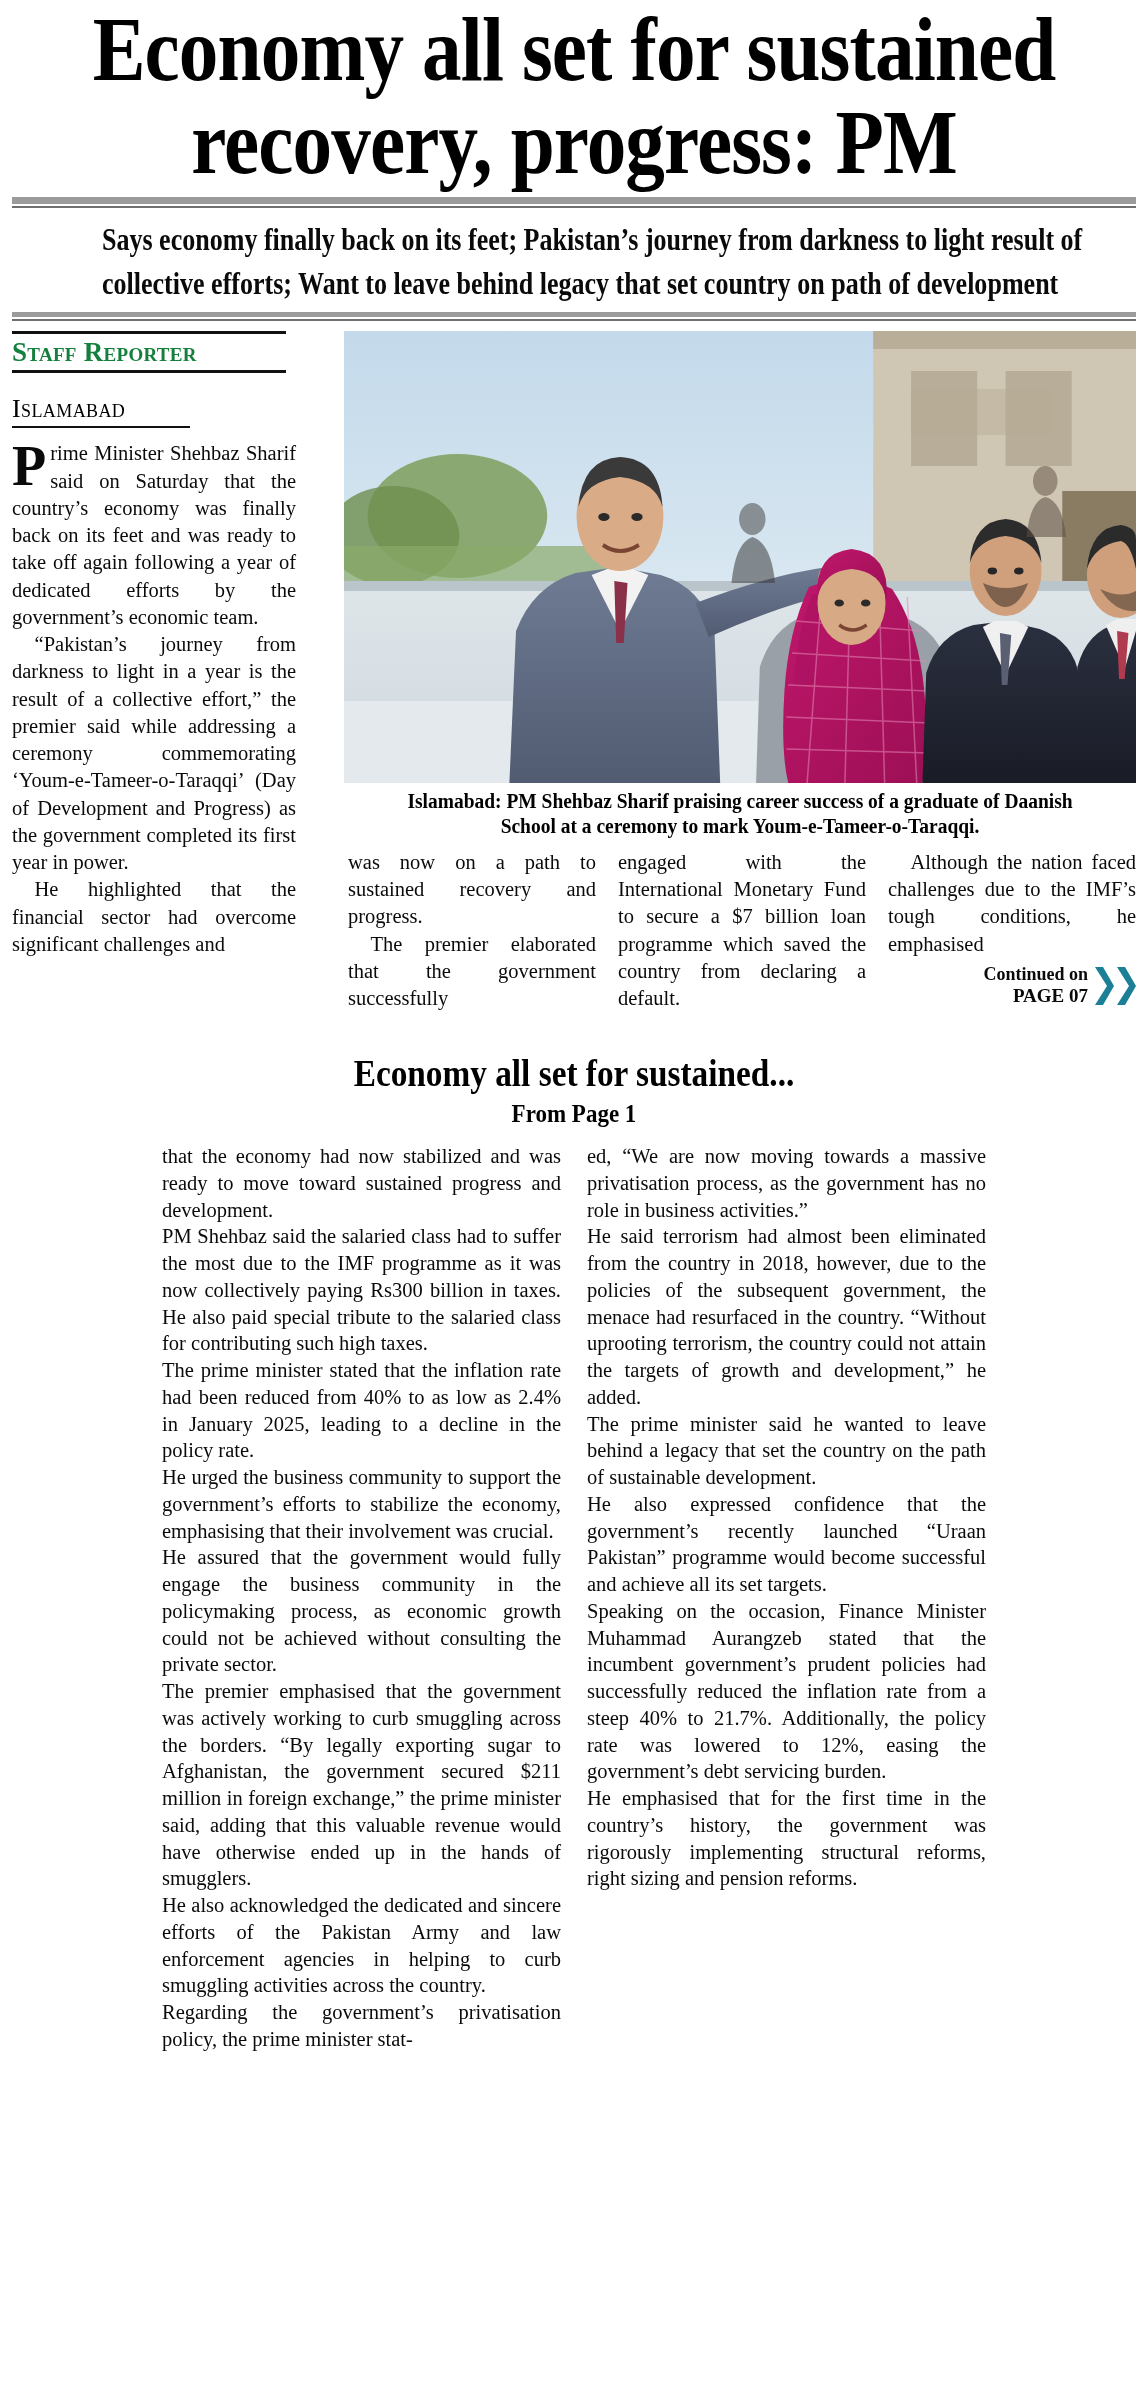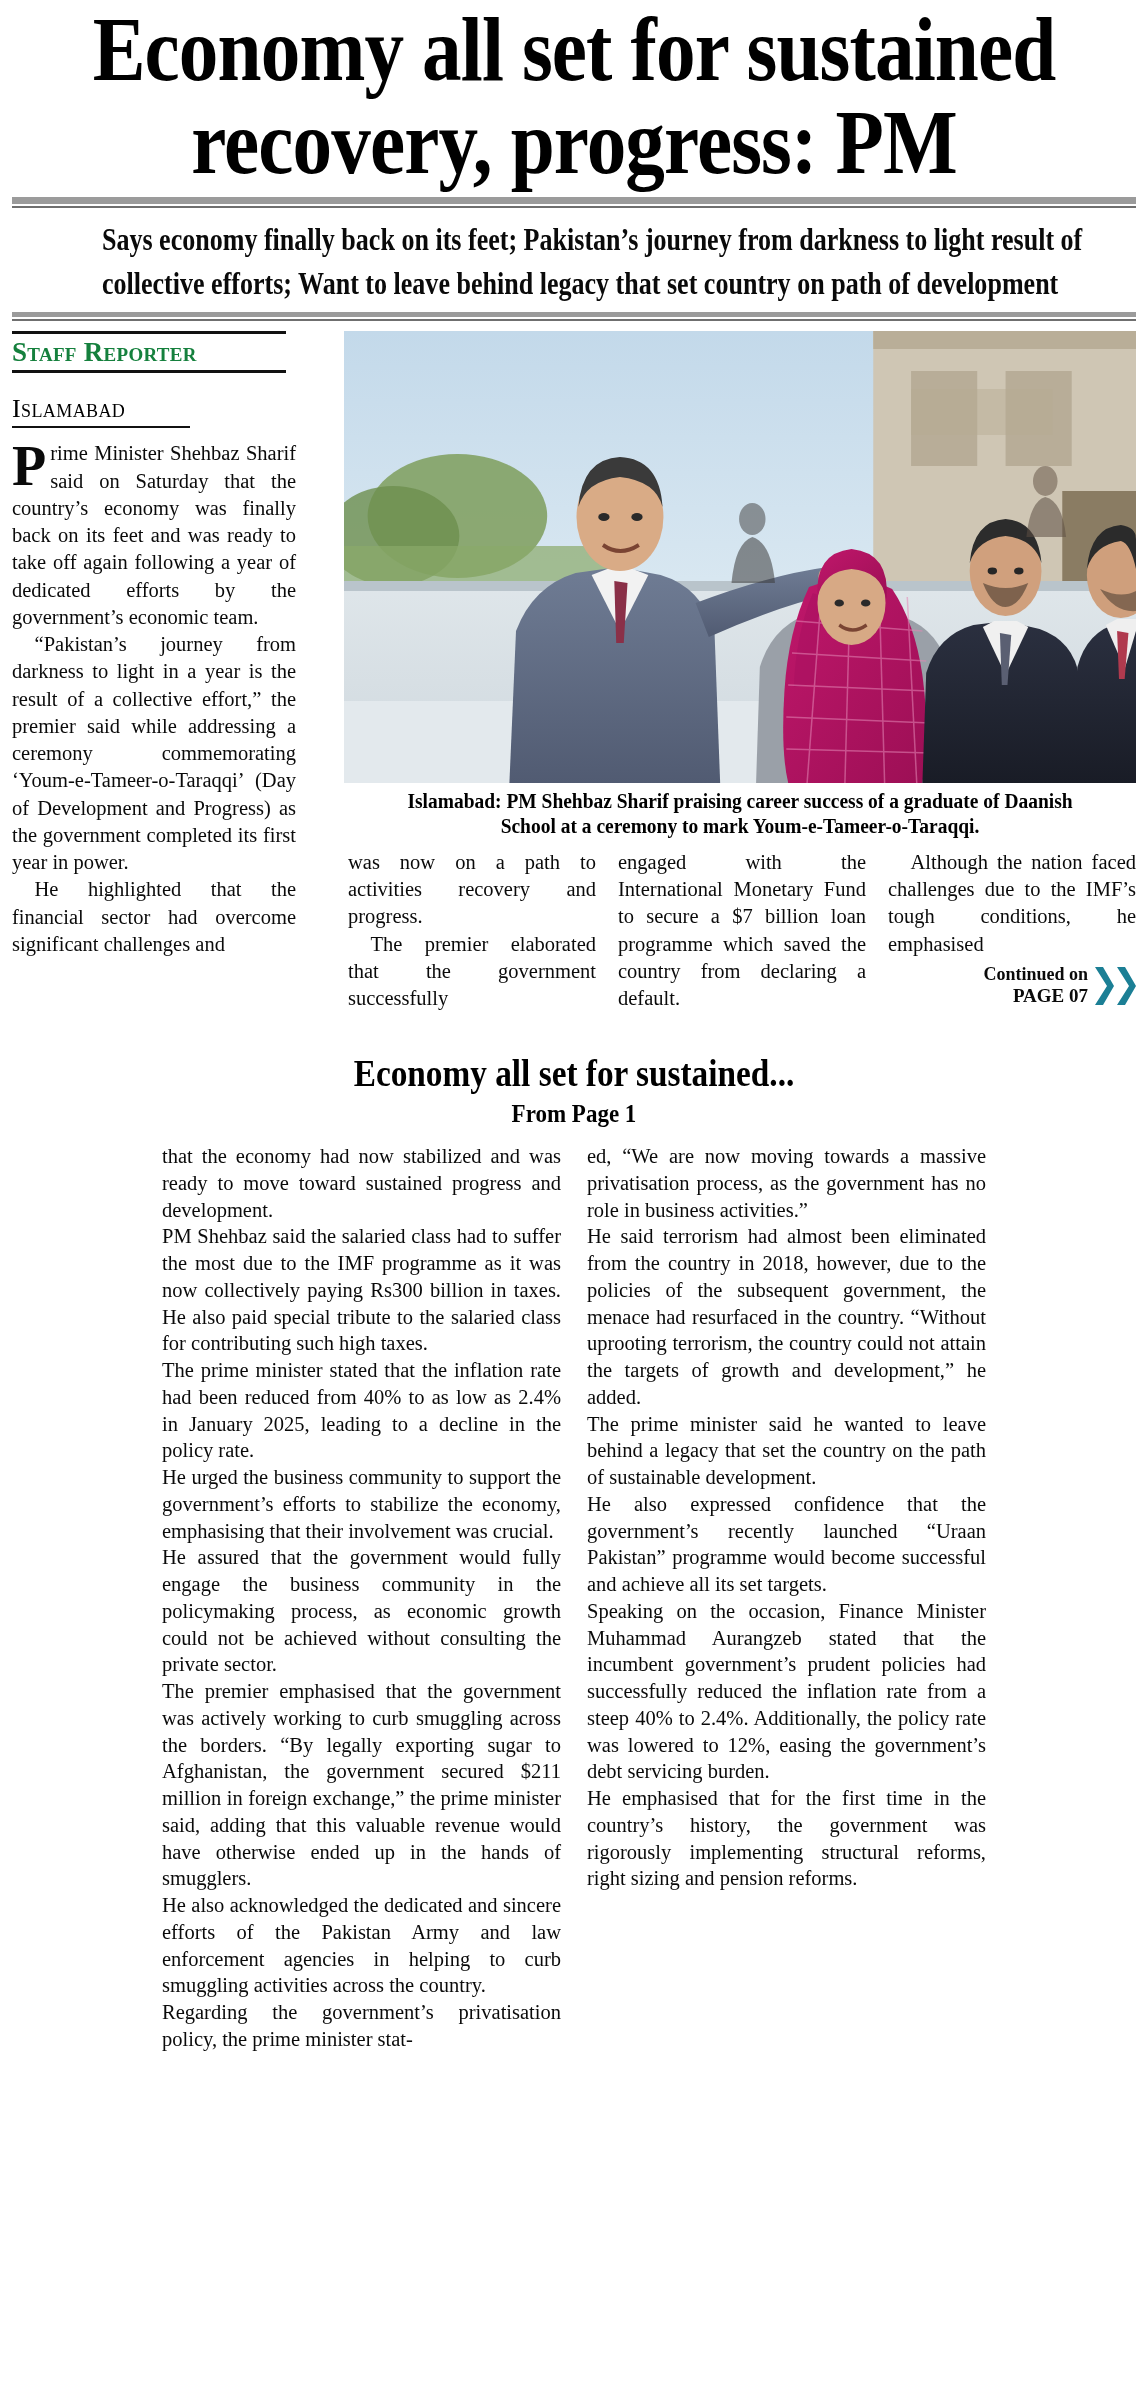--- a/index.html
+++ b/index.html
@@ -384,21 +384,21 @@
         </svg>
       </div>
 
       <div class="caption">
         <span>Islamabad: PM Shehbaz Sharif praising career success of a graduate of</span>
         <span>Daanish School at a ceremony to mark Youm-e-Tameer-o-Taraqqi.</span>
       </div>
 
       <div class="under-photo">
         <div class="upcol">
-          <p class="noindent">was now on a path to activities recovery and progress.</p>
+          <p class="noindent">was now on a path to sustained recovery and progress.</p>
           <p>The premier elaborated that the government successfully</p>
         </div>
         <div class="upcol">
           <p class="noindent">engaged with the International Monetary Fund to secure a $7 billion loan programme which saved the country from declaring a default.</p>
         </div>
         <div class="upcol">
           <p>Although the nation faced challenges due to the IMF’s tough conditions, he emphasised</p>
           <div class="continued">
             <div class="continued-text">
               <span class="c1">Continued on</span>
@@ -431,19 +431,19 @@
         <p>He assured that the government would fully engage the business community in the policymaking process, as economic growth could not be achieved without consulting the private sector.</p>
         <p>The premier emphasised that the government was actively working to curb smuggling across the borders. “By legally exporting sugar to Afghanistan, the government secured $211 million in foreign exchange,” the prime minister said, adding that this valuable revenue would have otherwise ended up in the hands of smugglers.</p>
         <p>He also acknowledged the dedicated and sincere efforts of the Pakistan Army and law enforcement agencies in helping to curb smuggling activities across the country.</p>
         <p>Regarding the government’s privatisation policy, the prime minister stat-</p>
       </div>
       <div class="jcol">
         <p>ed, “We are now moving towards a massive privatisation process, as the government has no role in business activities.”</p>
         <p>He said terrorism had almost been eliminated from the country in 2018, however, due to the policies of the subsequent government, the menace had resurfaced in the country. “Without uprooting terrorism, the country could not attain the targets of growth and development,” he added.</p>
         <p>The prime minister said he wanted to leave behind a legacy that set the country on the path of sustainable development.</p>
         <p>He also expressed confidence that the government’s recently launched “Uraan Pakistan” programme would become successful and achieve all its set targets.</p>
-        <p>Speaking on the occasion, Finance Minister Muhammad Aurangzeb stated that the incumbent government’s prudent policies had successfully reduced the inflation rate from a steep 40% to 2.4%. Additionally, the policy rate was lowered to 12%, easing the government’s debt servicing burden.</p>
+        <p>Speaking on the occasion, Finance Minister Muhammad Aurangzeb stated that the incumbent government’s prudent policies had successfully reduced the inflation rate from a steep 40% to 21.7%. Additionally, the policy rate was lowered to 12%, easing the government’s debt servicing burden.</p>
         <p>He emphasised that for the first time in the country’s history, the government was rigorously implementing structural reforms, right sizing and pension reforms.</p>
       </div>
     </div>
   </div>
 
 </div>
 
 </body></html>

